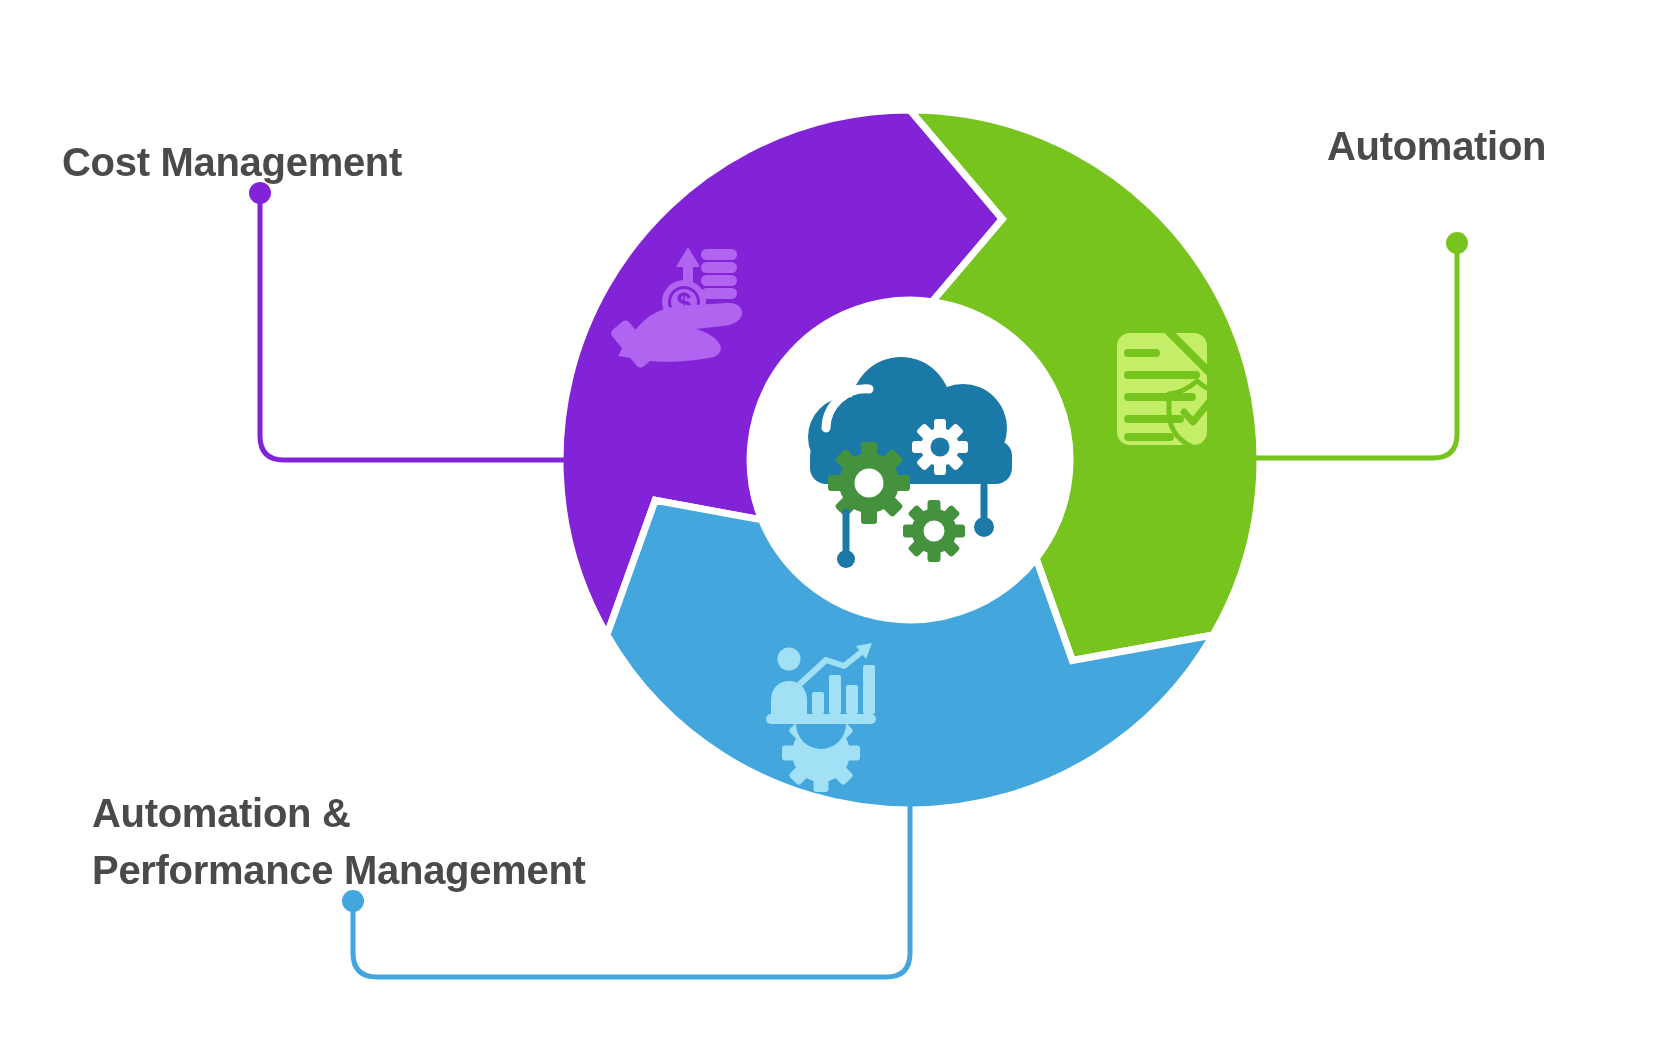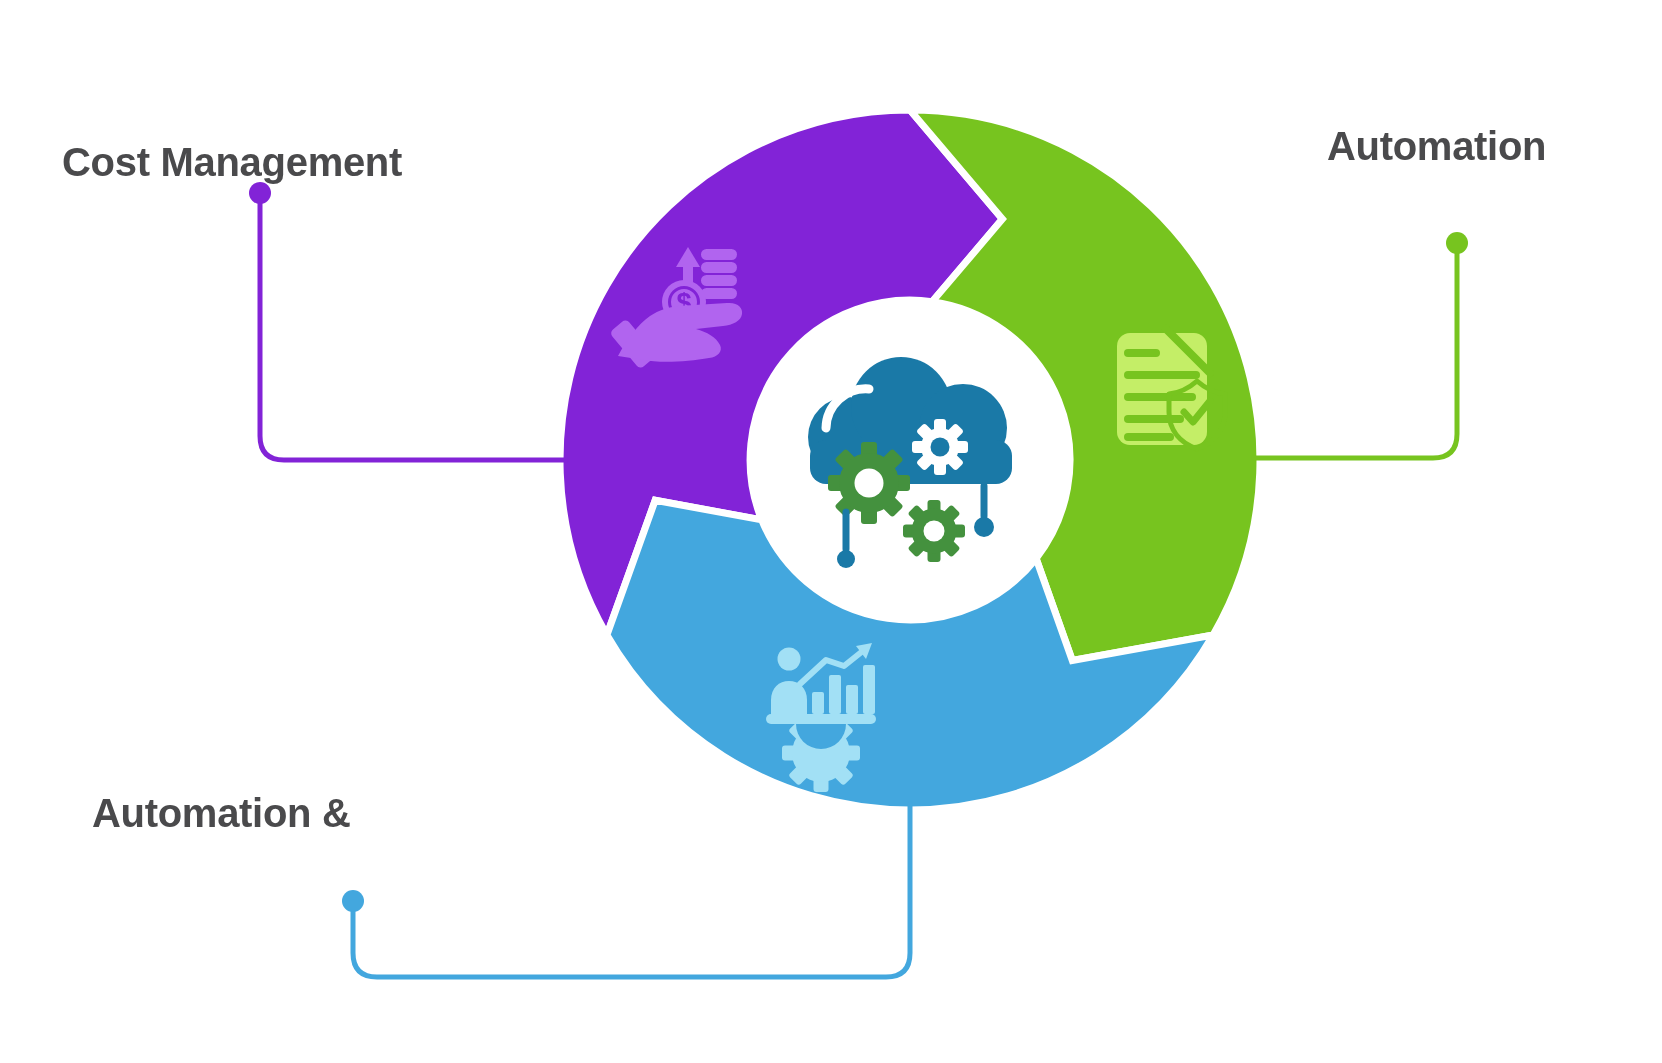--- a/index.html
+++ b/index.html
@@ -203,15 +203,16 @@
   <div class="label" style="left:62px;top:134px;">
     <span>Cost Management</span>
   </div>
 
   <div class="label" style="left:1327px;top:118px;">
     <div>Automation</div>
   </div>
 
   <div class="label" style="left:72px;top:785px;margin-left:20px;">
     <div>Automation &amp;</div>
+    <div>Performance Management</div>
   </div>
 
 </div>
 
 </body></html>

